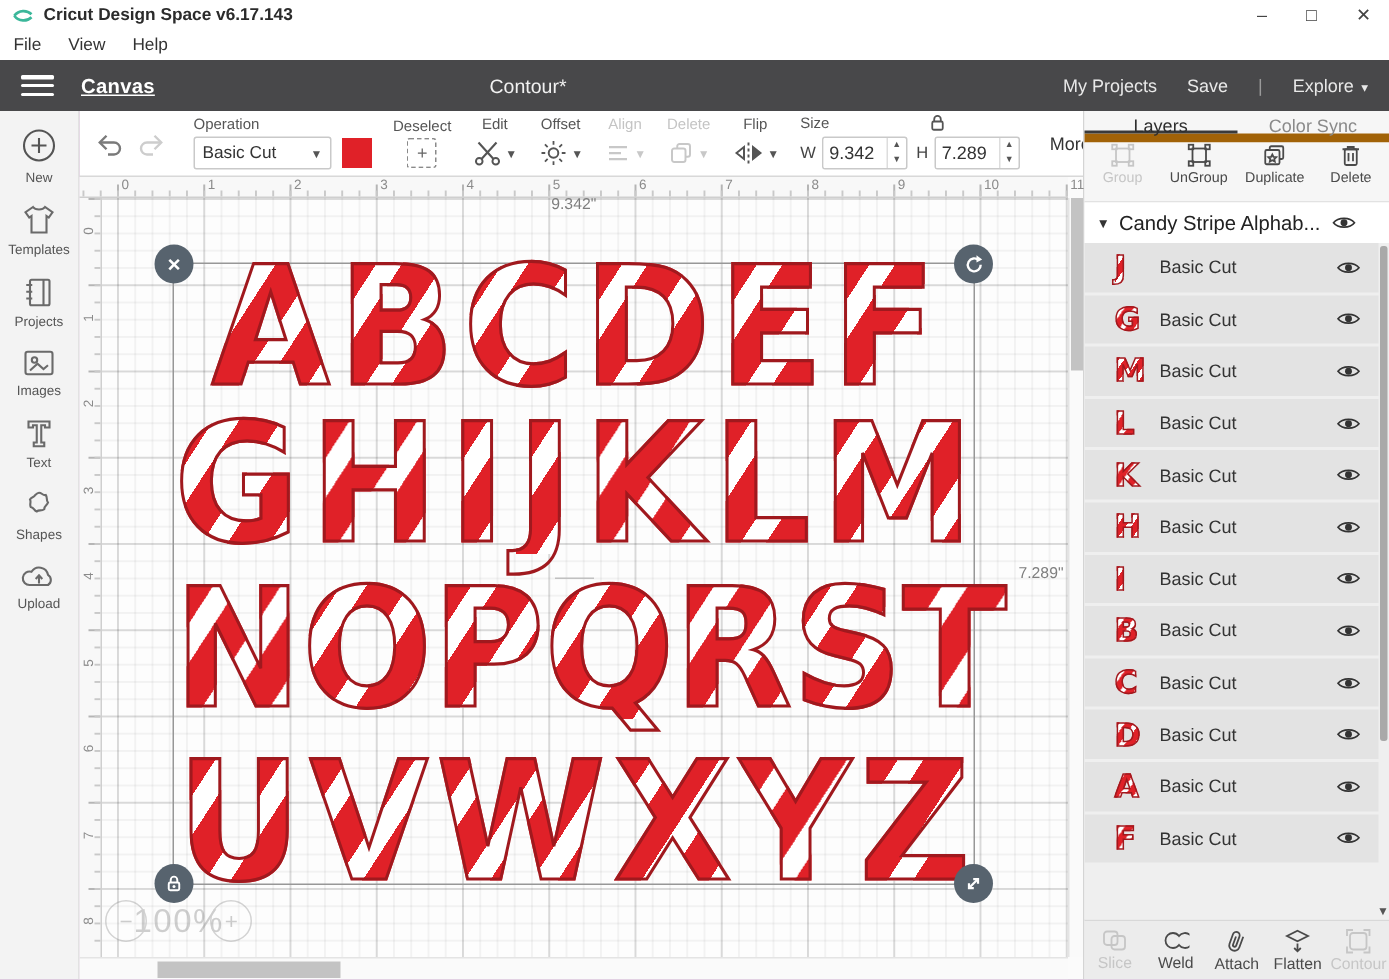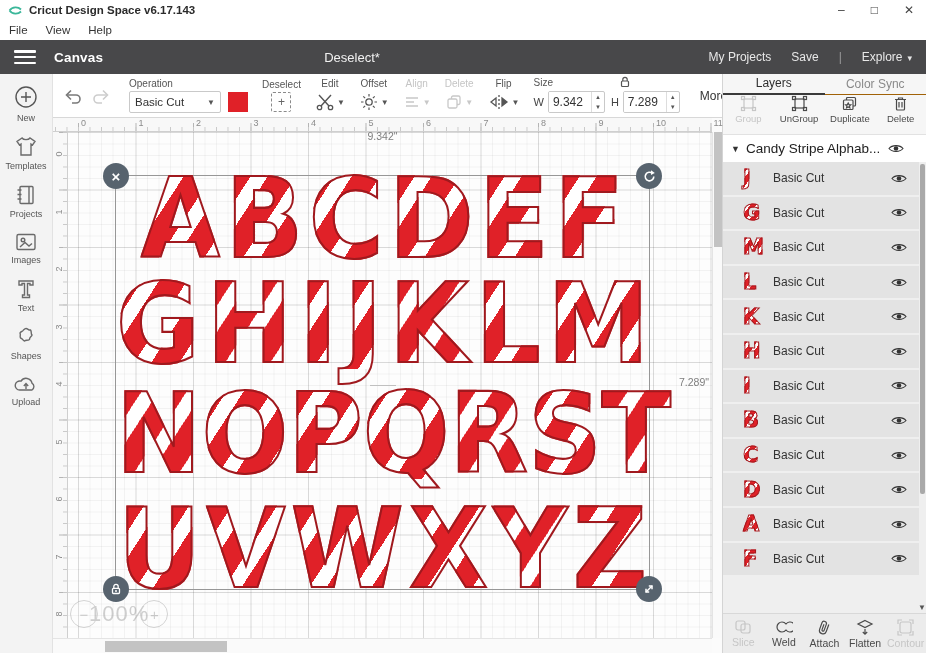--- a/index.html
+++ b/index.html
@@ -12,21 +12,21 @@
   .titlebar .app-title { font-size:11.5px; font-weight:bold; color:#2b2b2b; }
   .win-controls { margin-left:auto; display:flex; gap:26px; padding-right:4px; }
   .win-controls span { font-size:12px; color:#444; line-height:20px; cursor:default; }
   .menubar { height:20px; display:flex; align-items:center; gap:18px; padding:0 9px; background:#fff; }
   .menubar span { font-size:11.5px; color:#333; }
 
   
   .header { position:relative; height:34px; background:#48484a; display:flex; align-items:center; color:#fff; }
   .hamburger { width:22px; height:14px; margin-left:14px; display:flex; flex-direction:column; justify-content:space-between; cursor:pointer; }
   .hamburger i { display:block; height:2.5px; background:#fff; border-radius:1px; }
-  .header .nav-label { margin-left:18px; font-size:13.5px; font-weight:bold; letter-spacing:.2px; }
+  .header .nav-label { margin-left:18px; font-size:13.5px; font-weight:bold; letter-spacing:.2px;text-decoration:underline; }
   .header .doc-title { position:absolute; left:352px; transform:translateX(-50%); font-size:13px; color:#f1f1f1; }
   .header-right { margin-left:auto; display:flex; align-items:flex-start; gap:20px; padding-right:14px; }
   .header-right .hlink { font-size:12px; color:#e8e8e8; cursor:pointer; }
   .header-right .divider { color:#9a9a9a; font-size:12px; }
   .chev { font-size:9px; margin-left:5px; color:#e8e8e8; }
   .make-it { background:#00a866; color:#fff; border:none; border-radius:13px; font-size:12px; font-weight:bold; padding:6px 34px; cursor:pointer; font-family:"Liberation Sans",sans-serif; }
 
   
   .content { display:flex; height:579px; }
 
@@ -108,21 +108,21 @@
   .zoom-pct { font-size:22px; color:#8f8f8f; margin:0 -9px; z-index:1; letter-spacing:1px; }
 
   
   .v-scroll { position:absolute; right:0; top:14px; bottom:15px; width:10px; background:#fafafa; border-left:1px solid #e4e4e4; }
   .v-scroll .thumb { position:absolute; top:0; left:1px; width:8px; height:115px; background:#c3c3c3; }
   .h-scroll { position:absolute; left:0; right:10px; bottom:0; height:15px; background:#fafafa; border-top:1px solid #e4e4e4; }
   .h-scroll .thumb { position:absolute; left:52px; top:2px; width:122px; height:11px; background:#c3c3c3; }
 
   
   .rpanel { width:204px; border-left:1px solid #d4d4d4; display:flex; flex-direction:column; background:#fff; }
-  .rtabs { height:21px; display:flex; background:#f6f6f6; border-bottom:1px solid #a16207;align-items:center; }
+  .rtabs { height:21px; display:flex; background:#f6f6f6; border-bottom:6px solid #a16207; }
   .rtab { flex:1; text-align:center; font-size:12px; color:#8a8a8a; line-height:20px; cursor:pointer; }
   .rtab.active { color:#2e2e2e; border-bottom:2px solid #3a3a3a; }
   .ractions { height:40px; display:flex; align-items:flex-start; background:#f6f6f6; border-bottom:1px solid #e2e2e2; }
   .raction { flex:1; display:flex; flex-direction:column; align-items:center; gap:1px; cursor:pointer; }
   .raction .lbl { font-size:9.5px; color:#4a4a4a; }
   .raction.disabled .lbl { color:#c6c6c6; }
   .raction svg { stroke:#4a4a4a; fill:none; stroke-width:1.2; }
   .raction.disabled svg { stroke:#c6c6c6; }
   .group-header { height:27px; display:flex; align-items:center; padding:0 10px 0 8px; background:#fff; cursor:pointer; }
   .group-header .caret { font-size:9px; color:#333; margin-right:6px; }
@@ -171,21 +171,21 @@
     <span>Help</span>
   </div>
 
   <div class="header">
     <div class="hamburger">
         <i></i>
         <i></i>
         <i></i>
       </div>
     <span class="nav-label">Canvas</span>
-    <span class="doc-title">Deselect*</span>
+    <span class="doc-title">Contour*</span>
     <div class="header-right">
       <span class="hlink">My Projects</span>
       <span class="hlink">Save</span>
       <span class="divider">|</span>
       <span class="hlink"><span>Explore</span><span class="chev">▾</span></span>
     </div>
   </div>
 
   <div class="content">
 

